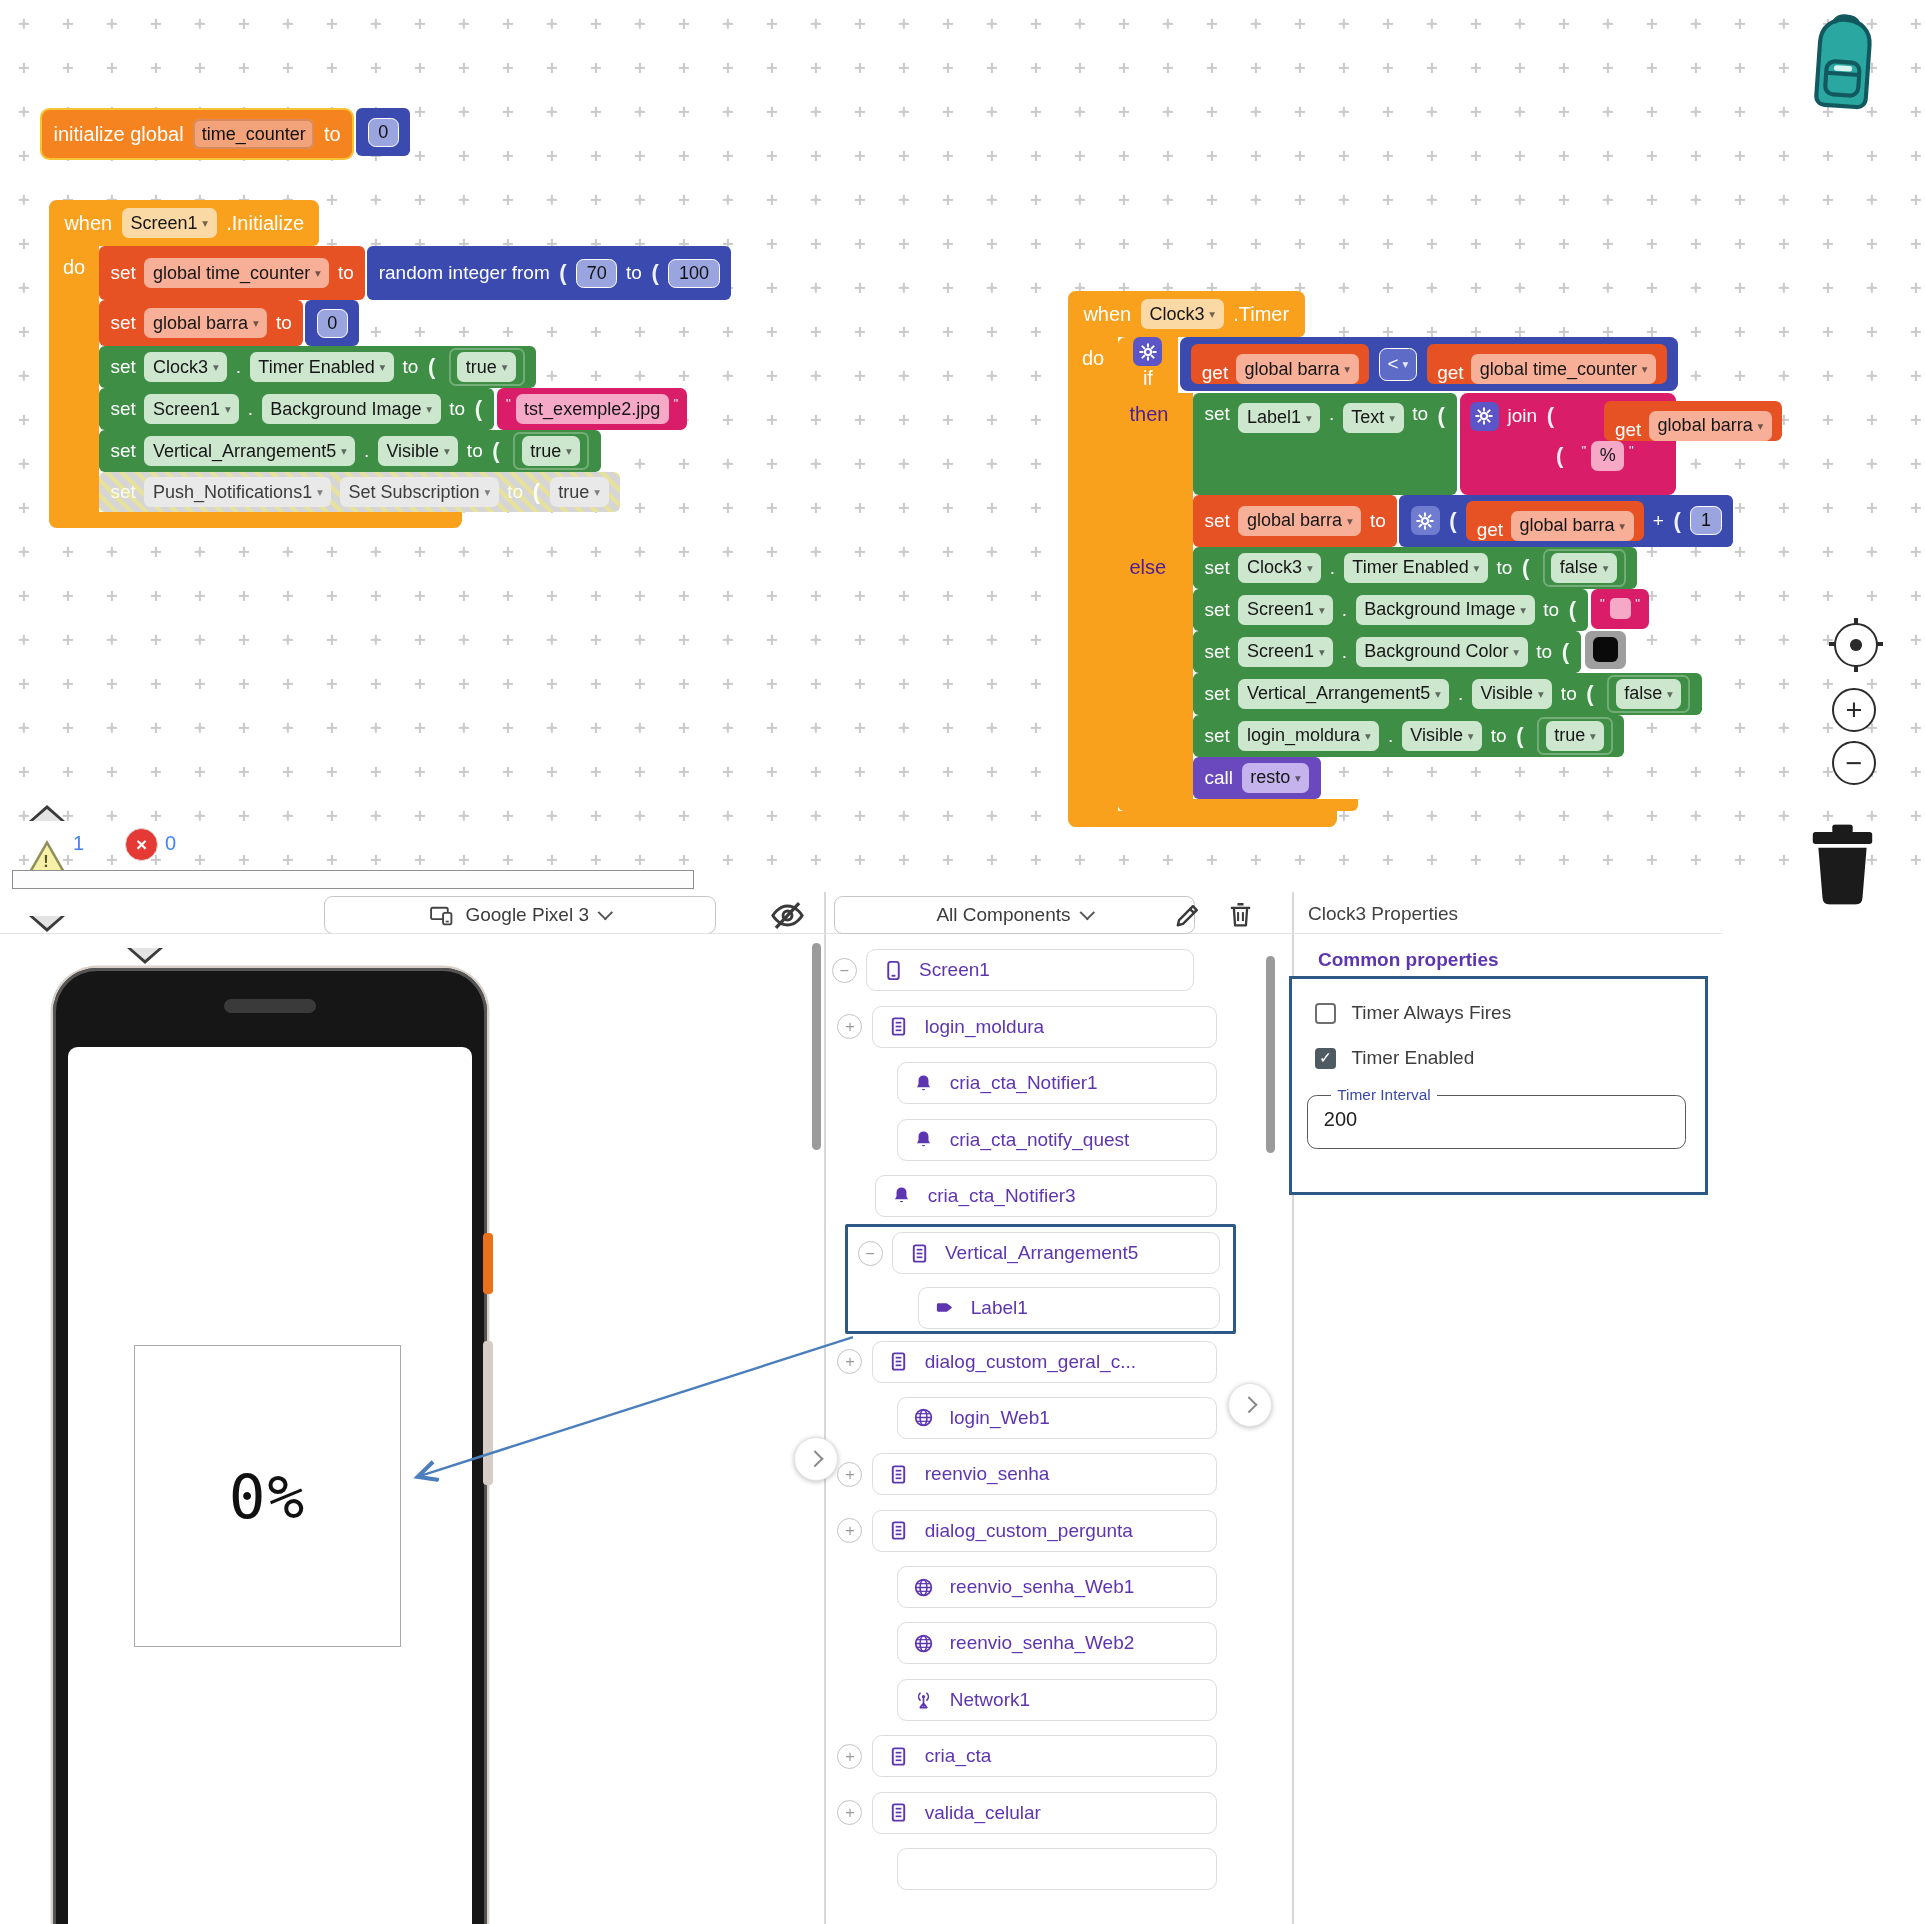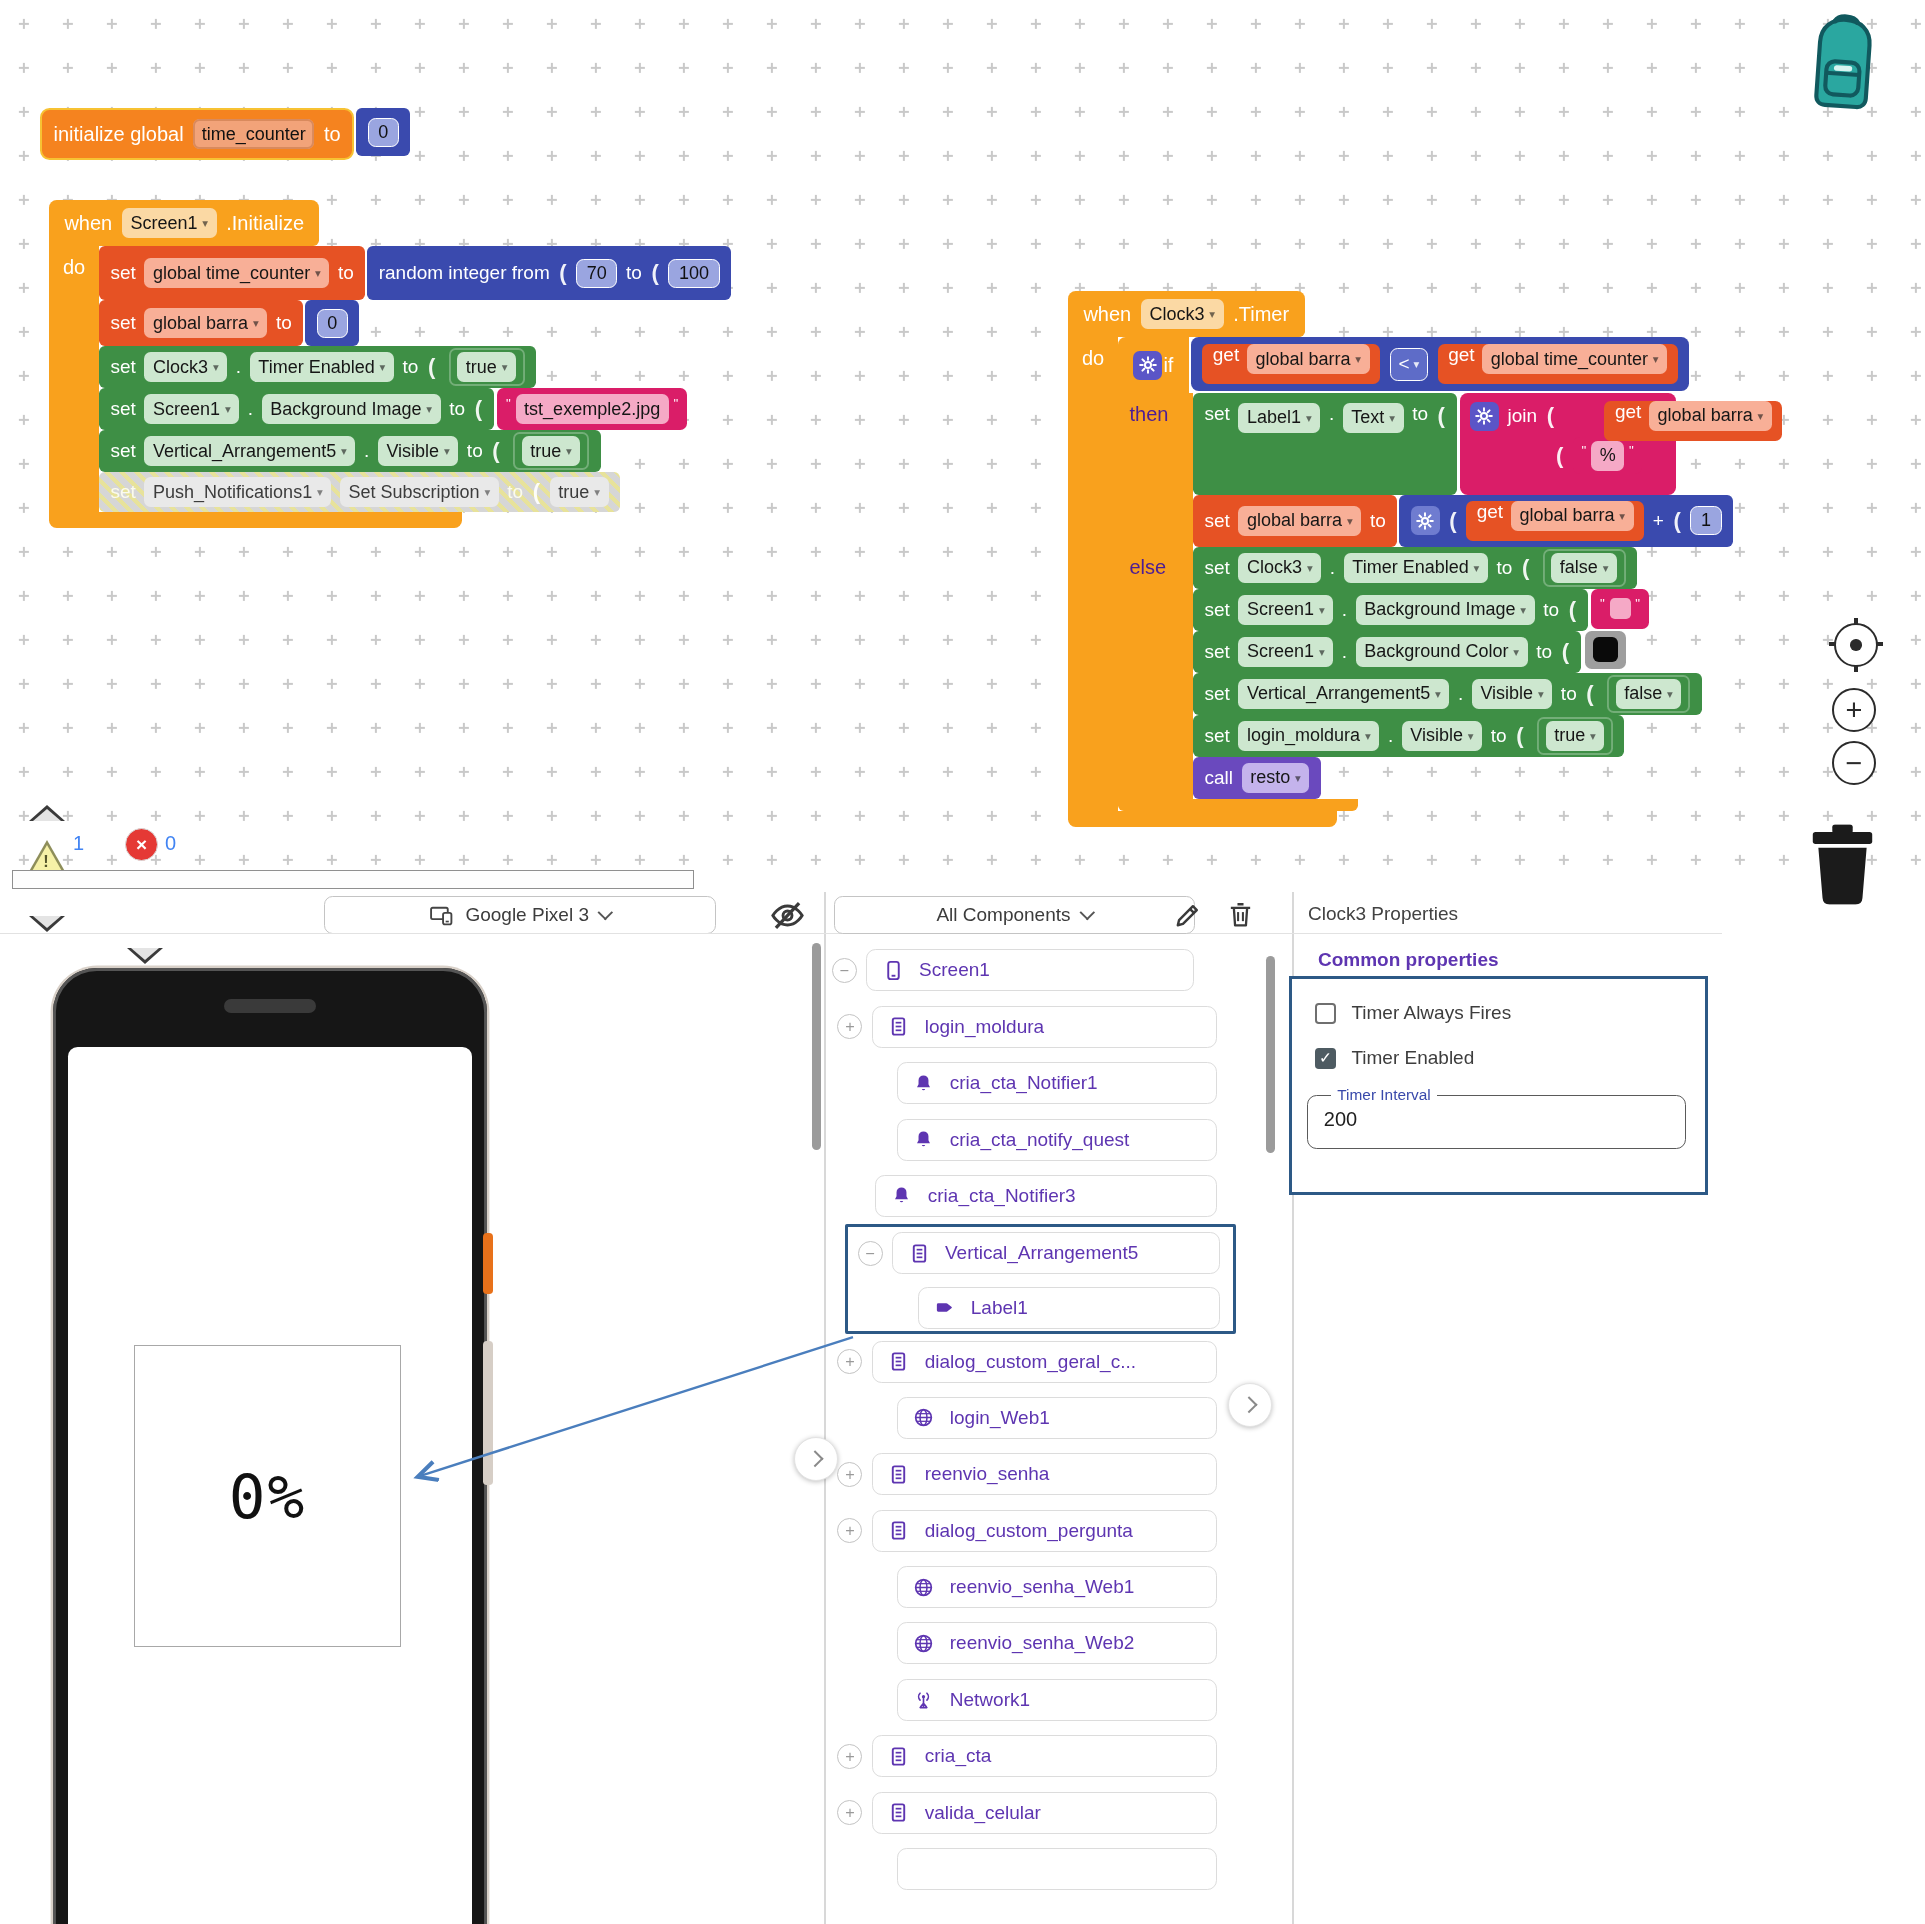--- a/index.html
+++ b/index.html
@@ -21,21 +21,21 @@
         height:30px;color:#161616;font-size:18px;white-space:nowrap;}
   .p-salmon{background:#F8AF97}.p-green{background:#CDE7CF}.p-cream{background:#FBD9A4}
   .p-pinkl{background:#F5A9C6}.p-purplel{background:#C4B3EC}
   .dd{font-size:11.5px;opacity:.6}
   .num{background:#9AA5E0;border:1.9px solid #fff;border-radius:7.7px;padding:0 9.6px;height:27px;
        display:inline-flex;align-items:center;color:#111;font-size:18px;}
   .par{color:rgba(255,255,255,.92);font-size:22px;font-weight:bold;margin:0 1px;}
   .gearbtn{min-width:29px;width:29px;height:29px;border-radius:6.7px;background:#5B55C7;
        display:inline-flex;align-items:center;justify-content:center;color:#fff;}
   .gearbtn.gearblue{background:#6F7CD0}
-  .get{display:inline-flex;align-items:flex-start;gap:7.7px;background:#E65224;border-radius:6.7px;
+  .get{display:inline-flex;align-items:flex-end;gap:7.7px;background:#E65224;border-radius:6.7px;
        height:40px;padding:0 10.6px;color:#fff;font-size:19px;white-space:nowrap;}
   .sub{display:inline-flex;align-items:center;border-radius:6.7px;height:38px;padding:0 8.6px;
        margin-left:3.8px;box-shadow:inset 0 0 0 1.9px rgba(255,255,255,.28);}
   .stack{display:flex;flex-direction:column;align-items:flex-start;}
   .row{display:flex;align-items:stretch;}
   .evhead{display:inline-flex;align-items:center;gap:9.6px;background:#F9A11D;color:#fff;
        font-size:20px;height:46px;padding:0 15.4px;border-radius:7.7px 7.7px 5.8px 0;}
   .evbody{display:flex;align-items:stretch;}
   .evarm{width:50px;background:#F9A11D;color:#fff;font-size:20px;display:flex;
        justify-content:center;align-items:flex-start;padding-top:9.6px;}
@@ -44,21 +44,21 @@
   .dis .pill{background:#e9e9e9;color:#3c3c3c;}
   .initblk{display:inline-flex;align-items:center;gap:9.6px;background:#F5831F;
        border:2.9px solid #F7C233;border-radius:9.6px;height:48px;padding:0 11.5px;color:#fff;font-size:20px;}
   .p-init{background:#F2A379;box-shadow:inset 0 0 0 1.9px #D98A5D;color:#111;}
   .cmp{display:inline-flex;align-items:center;gap:9.6px;background:#3A4AAE;border-radius:7.7px;
        height:54px;padding:0 11.5px;margin-left:1.9px;}
   .op{display:inline-flex;align-items:center;gap:3.8px;background:#5E6CC8;border:1.9px solid #fff;
       border-radius:7.7px;height:31px;padding:0 7.7px;color:#fff;font-size:19px;}
   .iftop{display:flex;align-items:stretch;}
   .ifleft{background:#F9A11D;display:flex;align-items:center;gap:1px;padding:0 15.4px;
-      height:56px;color:#fff;font-size:20px;border-radius:7.7px 0 0 0;}
+      height:56px;color:#fff;font-size:20px;border-radius:7.7px 0 0 0;flex-direction:column;}
   .branch{display:flex;align-items:stretch;}
   .blabel{width:75px;background:#F9A11D;color:#4c1d95;font-size:20px;padding:9.6px 0 0 11.5px;box-sizing:border-box;}
   .join{display:inline-flex;flex-direction:column;gap:6.7px;background:#DA1D68;border-radius:7.7px;
       padding:8.6px 9.6px;margin-left:2.9px;position:relative;width:216px;box-sizing:border-box;}
   .join .r1{display:flex;align-items:center;gap:8.6px;color:#fff;font-size:19px;}
   .join .r2{display:flex;align-items:center;gap:5.8px;margin-left:85px;}
   .join .floatget{position:absolute;left:144px;top:7.7px;}
   .str{display:inline-flex;align-items:center;gap:4.8px;background:#DA1D68;border-radius:6.7px;
       height:37px;padding:0 8.6px;color:#fff;margin-left:2.9px;}
   .q{font-size:13.4px;line-height:1;transform:translateY(-4.8px);opacity:.95;}

